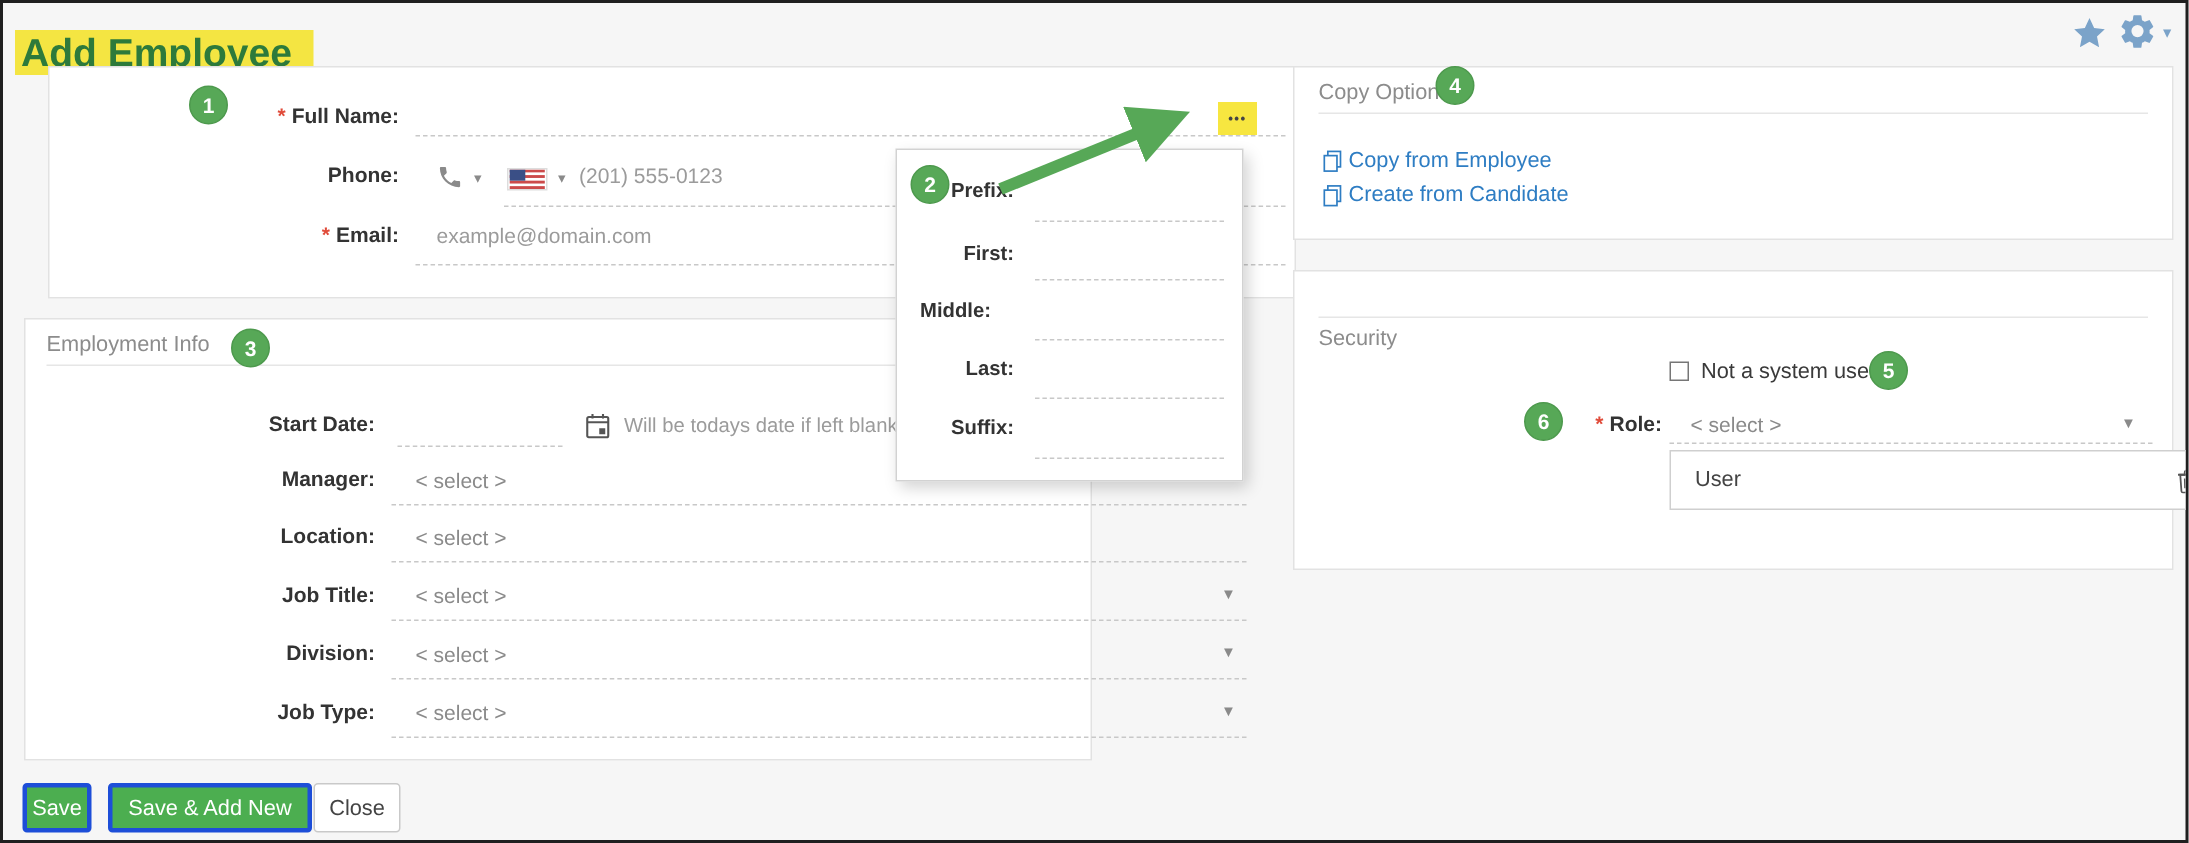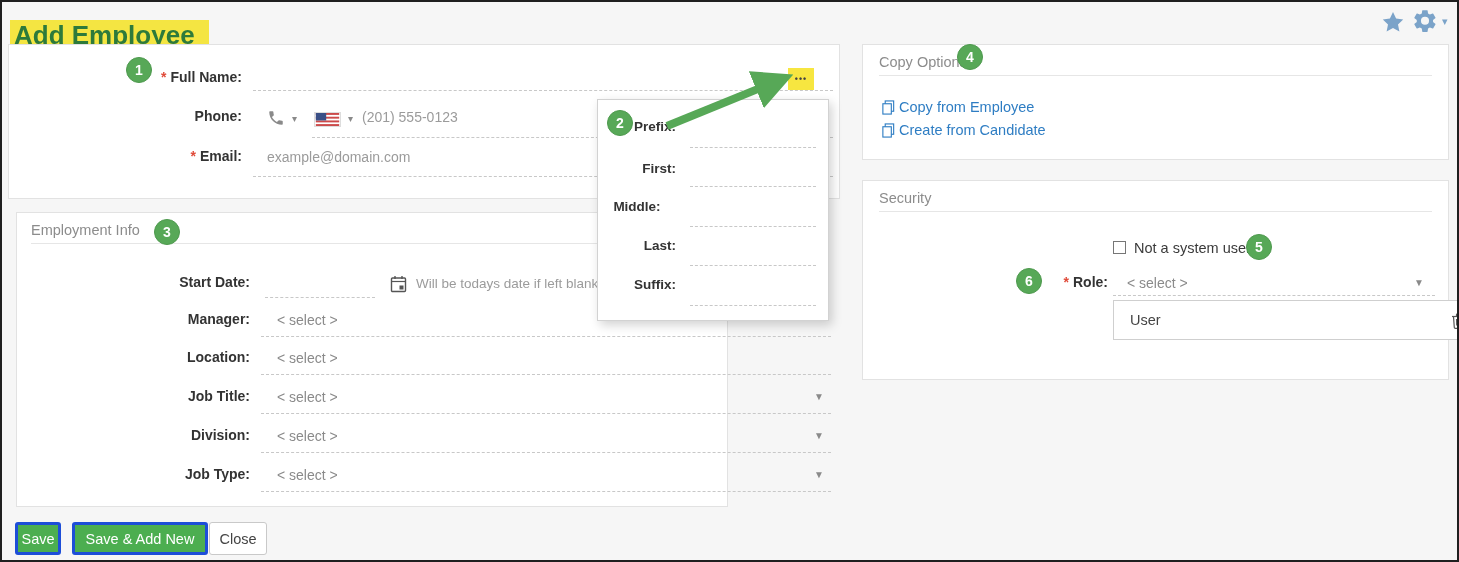--- a/index.html
+++ b/index.html
@@ -80,21 +80,21 @@
   <div class="page-title">Add Employee</div>
 
   <svg class="hdr-icon" style="left:1379px;top:8px;" width="24" height="24" viewBox="0 0 24 24">
     <path d="M12 2l3.1 6.6 7.1.9-5.2 4.9 1.4 7.1-6.4-3.6-6.4 3.6 1.4-7.1L1.8 9.5l7.1-.9z" fill="#7ba3c9"></path>
   </svg>
   <svg class="hdr-icon" style="left:1410px;top:6px;" width="26" height="26" viewBox="0 0 24 24">
     <path d="M19.4 13c.04-.33.06-.66.06-1s-.02-.67-.06-1l2.1-1.65a.5.5 0 0 0 .12-.64l-2-3.46a.5.5 0 0 0-.61-.22l-2.49 1a7.3 7.3 0 0 0-1.73-1l-.38-2.65A.49.49 0 0 0 13.92 2h-4a.49.49 0 0 0-.49.42l-.38 2.65c-.63.26-1.2.6-1.73 1l-2.49-1a.5.5 0 0 0-.61.22l-2 3.46a.5.5 0 0 0 .12.64L4.44 11c-.04.33-.06.66-.06 1s.02.67.06 1l-2.1 1.65a.5.5 0 0 0-.12.64l2 3.46c.14.24.42.34.61.22l2.49-1c.53.4 1.1.74 1.73 1l.38 2.65c.04.24.24.42.49.42h4c.25 0 .45-.18.49-.42l.38-2.65c.63-.26 1.2-.6 1.73-1l2.49 1c.19.12.47.02.61-.22l2-3.46a.5.5 0 0 0-.12-.64L19.4 13zM12 15.5A3.5 3.5 0 1 1 12 8a3.5 3.5 0 0 1 0 7.5z" fill="#7ba3c9"></path>
   </svg>
   <span class="dd" style="left:1440px;top:13px;color:#7ba3c9;font-size:11px;">▾</span>
 
-  <section class="panel" style="left:6px;top:42px;width:832px;height:155px;">
+  <section class="panel" style="left:30px;top:42px;width:832px;height:155px;">
     <div class="lbl" style="top:24px;">
       <span class="req">*</span><span>Full Name:</span>
     </div>
     <div class="dashed" style="left:244px;top:45px;width:580px;"></div>
     <button class="more-btn" style="left:779px;top:23px;">
       <span>•••</span>
     </button>
 
     <div class="lbl" style="top:63px;">
       <span>Phone:</span>
@@ -176,21 +176,21 @@
     <a class="link-row" style="left:18px;top:77px;">
       <svg width="15" height="15" viewBox="0 0 16 16">
         <rect x="4.5" y="1" width="9" height="11" fill="#fff" stroke="#2e7dc3" stroke-width="1.2"></rect>
         <rect x="2" y="4" width="9" height="11" fill="#fff" stroke="#2e7dc3" stroke-width="1.2"></rect>
       </svg>
       <span>Create from Candidate</span>
     </a>
   </section>
 
   <section class="panel" style="left:860px;top:178px;width:587px;height:200px;">
-    <div class="sec-title" style="left:16px;">Security</div>
+    <div class="sec-title" style="left:16px;margin-top:28px;">Security</div>
     <div class="sec-sep" style="left:16px;right:16px;"></div>
 
     <span class="checkbox" style="left:250px;top:60px;"></span>
     <span class="cb-label" style="left:271px;top:59px;">Not a system user</span>
 
     <div class="lbl" style="top:93px;width:245px;">
       <span class="req">*</span><span>Role:</span>
     </div>
     <span class="sel" style="left:264px;top:94px;">&lt; select &gt;</span>
     <span class="dd" style="left:551px;top:96px;">▼</span>

